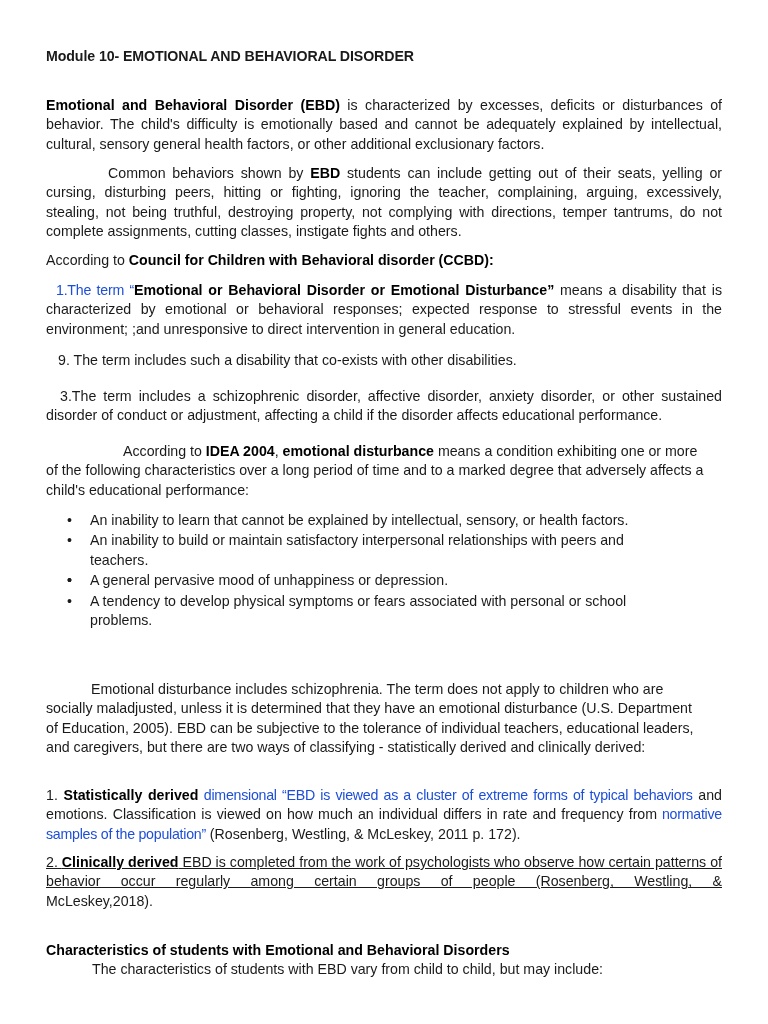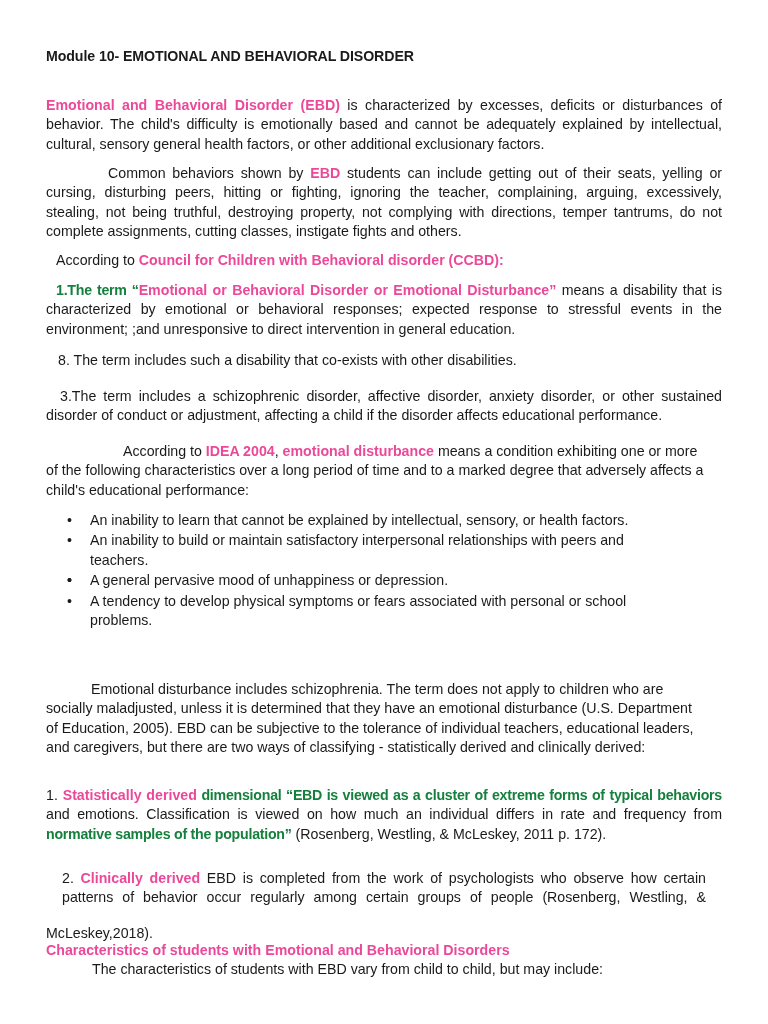--- a/index.html
+++ b/index.html
@@ -24,32 +24,32 @@
       width: 768px;
       height: 848px;
     }
     .blk {
       position: absolute;
       left: 46px;
       width: 676px;
       margin: 0;
     }
     .just { text-align: justify; }
-    b { font-weight: bold; color: #ec4899; }
+    b { font-weight: bold; color: #000000; }
     .title {
       top: 47px;
       font-weight: bold;
       font-size: 14.2px;
       letter-spacing: -0.1px;
     }
     .ind1 { text-indent: 62px; }
     .ind2 { text-indent: 77px; }
     .ind3 { text-indent: 45px; }
     .ind4 { text-indent: 46px; }
-    .light { color: #15803d; letter-spacing: -0.25px; font-weight: bold; }
+    .light { color: #1d4ed8; letter-spacing: -0.25px; }
     ul.bullets {
       position: absolute;
       left: 46px;
       top: 511px;
       width: 640px;
       margin: 0;
       padding: 0;
       list-style: none;
     }
     ul.bullets li {
@@ -71,44 +71,44 @@
 <body>
 
 <div class="page">
 
   <p class="blk title">Module 10- EMOTIONAL AND BEHAVIORAL DISORDER</p>
 
   <p class="blk just" style="top:96px;"><b>Emotional  and Behavioral Disorder (EBD)</b><span> is characterized by excesses, deficits or disturbances of behavior. The child's difficulty is emotionally based and cannot be adequately explained by intellectual, cultural, sensory general health factors, or other additional exclusionary factors.</span></p>
 
   <p class="blk just ind1" style="top:164px;"><span>Common behaviors shown by </span><b>EBD</b><span> students can include getting out of their seats, yelling or cursing, disturbing peers, hitting or fighting, ignoring the teacher, complaining, arguing, excessively, stealing, not being truthful, destroying property, not complying with directions, temper tantrums, do not complete assignments, cutting classes, instigate fights and others.</span></p>
 
-  <p class="blk" style="top:251px;margin-left:10px;"><span>According to </span><b>Council for Children with Behavioral disorder (CCBD):</b></p>
+  <p class="blk" style="top:251px;"><span>According to </span><b>Council for Children with Behavioral disorder (CCBD):</b></p>
 
   <p class="blk just" style="top:281px; text-indent:10px;"><span class="light">1.The term “</span><b>Emotional or Behavioral Disorder or  Emotional Disturbance”</b><span> means a disability that is characterized by emotional or behavioral responses; expected response to stressful events in the environment; ;and unresponsive to direct intervention in general education.</span></p>
 
-  <p class="blk" style="top:351px; text-indent:12px;">8. The term includes such a disability that co-exists with other disabilities.</p>
+  <p class="blk" style="top:351px; text-indent:12px;">9. The term includes such a disability that co-exists with other disabilities.</p>
 
   <p class="blk just" style="top:387px; text-indent:14px;">3.The term includes a schizophrenic disorder, affective disorder, anxiety disorder, or other sustained disorder of conduct or adjustment, affecting a child if the disorder affects educational performance.</p>
 
   <p class="blk ind2" style="top:442px; width:660px;"><span>According to </span><b>IDEA 2004</b><span>, </span><b>emotional disturbance</b><span> means a condition exhibiting one or more of the following characteristics over a long period of time and to a marked degree that adversely affects a child's educational performance:</span></p>
 
   <ul class="bullets">
     <li><span class="dot">•</span><span>An inability to learn that cannot be explained by intellectual, sensory, or health factors.</span></li>
     <li><span class="dot">•</span><span>An inability to build or maintain satisfactory interpersonal relationships with peers and teachers.</span></li>
     <li><span class="dot">•</span></li>
     <li><span class="dot">•</span><span>A general pervasive mood of unhappiness or depression.</span></li>
     <li><span class="dot">•</span><span>A tendency to develop physical symptoms or fears associated with personal or school problems.</span></li>
   </ul>
 
   <p class="blk ind3" style="top:680px; width:660px;">Emotional disturbance includes schizophrenia. The term does not apply to children who are socially maladjusted, unless it is determined that they have an emotional disturbance (U.S. Department of Education, 2005).  EBD can be subjective to the tolerance of individual teachers, educational leaders, and caregivers, but there are two ways of classifying - statistically derived and clinically derived:</p>
 
   <p class="blk just" style="top:786px;"><span>1.  </span><b>Statistically derived</b><span class="light"> dimensional “EBD is viewed as a cluster of extreme forms of typical behaviors</span><span> and emotions. Classification is viewed on how much an individual differs in rate and frequency from</span><span class="light"> normative samples of the population”</span><span> (Rosenberg, Westling, &amp; McLeskey, 2011 p. 172).</span></p>
 
   <div class="blk" style="top:853px;">
-    <p class="just" style="margin:16px; text-align-last: justify;"><span>2. </span><b>Clinically derived</b><span> EBD is completed from the work of psychologists who observe how certain patterns of behavior occur regularly among certain groups of people (Rosenberg, Westling, &amp;</span></p>
+    <p class="just" style="margin:0; text-align-last: justify; text-decoration: underline;"><span>2. </span><b>Clinically derived</b><span> EBD is completed from the work of psychologists who observe how certain patterns of behavior occur regularly among certain groups of people (Rosenberg, Westling, &amp;</span></p>
     <div class="cite-end">
       <span>McLeskey,</span>
       <span>2018).</span>
     </div>
   </div>
 
   <p class="blk ind4" style="top:960px;">The characteristics of students with EBD vary from child to child, but may include:</p>
 
   <p class="blk" style="top:941px;"><b>Characteristics of students with Emotional and Behavioral Disorders</b></p>
 

